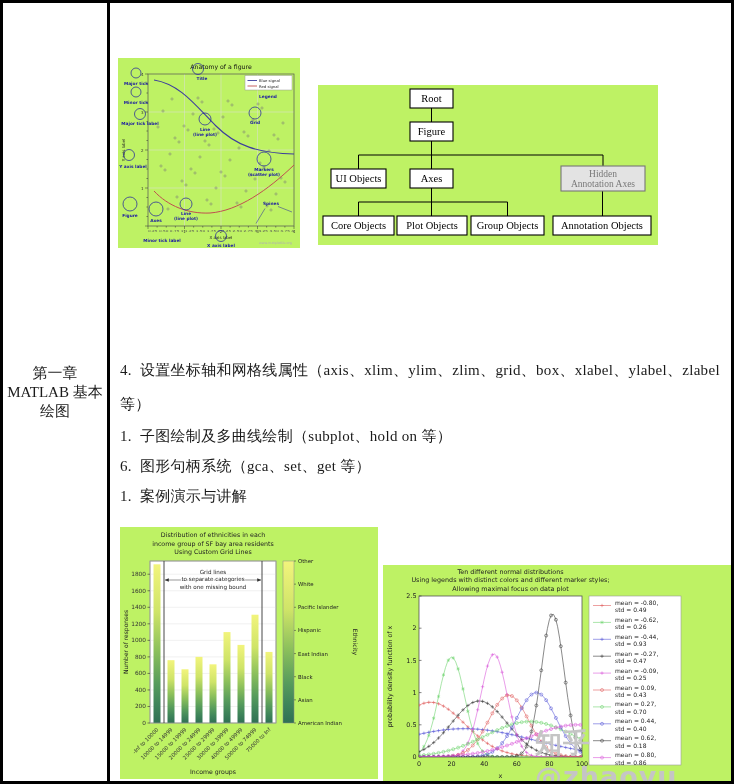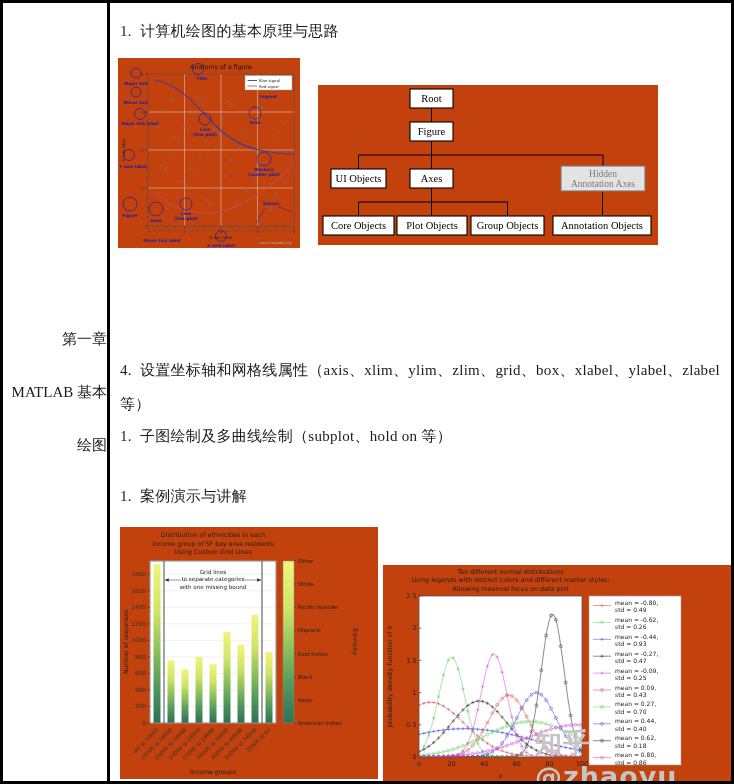--- a/index.html
+++ b/index.html
@@ -1,43 +1,43 @@
 <!DOCTYPE html>
 <html><head>
 <meta charset="utf-8">
 <style>
   *{margin:0;padding:0;box-sizing:border-box}
   html,body{background:#fff}
   body{width:734px;height:784px;font-family:"Liberation Serif","DejaVu Serif",serif;color:#1a1a1a}
   .sheet{position:relative;width:734px;height:784px;background:#fff;border:3px solid #000;overflow:hidden}
   .divider{position:absolute;left:104px;top:0;bottom:0;width:3px;background:#000}
-  .left-cell{position:absolute;left:0;top:0;width:104px;height:100%;display:flex;flex-direction:column;justify-content:center;align-items:flex-end;gap:34px;font-size:15px;text-align:center}
+  .left-cell{position:absolute;left:0;top:0;width:104px;height:100%;display:flex;flex-direction:column;justify-content:center;align-items:center;gap:0;font-size:15px;text-align:center}
   .right-cell{position:absolute;left:107px;top:0;right:0;bottom:0}
   .topic{position:absolute;left:10px;width:604px;font-size:15px;line-height:34px;white-space:pre-wrap;letter-spacing:.3px}
-  .fig{position:absolute;background:#c2410c}
+  .fig{position:absolute;background:#bef264}
   svg text{font-family:"DejaVu Sans",sans-serif}
   #tree-svg text{font-family:"Liberation Serif","DejaVu Serif",serif}
   .watermark{position:absolute;left:425px;top:722px;font-size:27px;font-weight:bold;color:#c5c5c5;font-family:"DejaVu Sans",sans-serif;letter-spacing:1px;z-index:5}
 </style>
 </head>
 <body>
 
 <div class="sheet">
   <div class="divider"></div>
 
   <div class="left-cell">
     <div>第一章</div>
     <div>MATLAB 基本</div>
     <div>绘图</div>
   </div>
 
   <div class="right-cell">
-    <div class="topic" style="top:11px">1.  计算机绘图的基本原理与思路</div>
     <div class="topic" style="top:350px">4.  设置坐标轴和网格线属性（axis、xlim、ylim、zlim、grid、box、xlabel、ylabel、zlabel 等）</div>
     <div class="topic" style="top:416px">1.  子图绘制及多曲线绘制（subplot、hold on 等）</div>
+    <div class="topic" style="top:446px">6.  图形句柄系统（gca、set、get 等）</div>
     <div class="topic" style="top:476px">1.  案例演示与讲解</div>
 
     <div class="fig" style="left:8px;top:55px;width:182px;height:190px">
       <svg id="anat-svg" width="182" height="190" viewBox="0 0 182 190">
         <g id="anat-grid">
             <line x1="66.5" y1="16" x2="66.5" y2="168" stroke="#ddd" stroke-width="0.5"></line>
             <line x1="30" y1="54" x2="176" y2="54" stroke="#ddd" stroke-width="0.5"></line>
             <line x1="103" y1="16" x2="103" y2="168" stroke="#ddd" stroke-width="0.5"></line>
             <line x1="30" y1="92" x2="176" y2="92" stroke="#ddd" stroke-width="0.5"></line>
             <line x1="139.5" y1="16" x2="139.5" y2="168" stroke="#ddd" stroke-width="0.5"></line>

